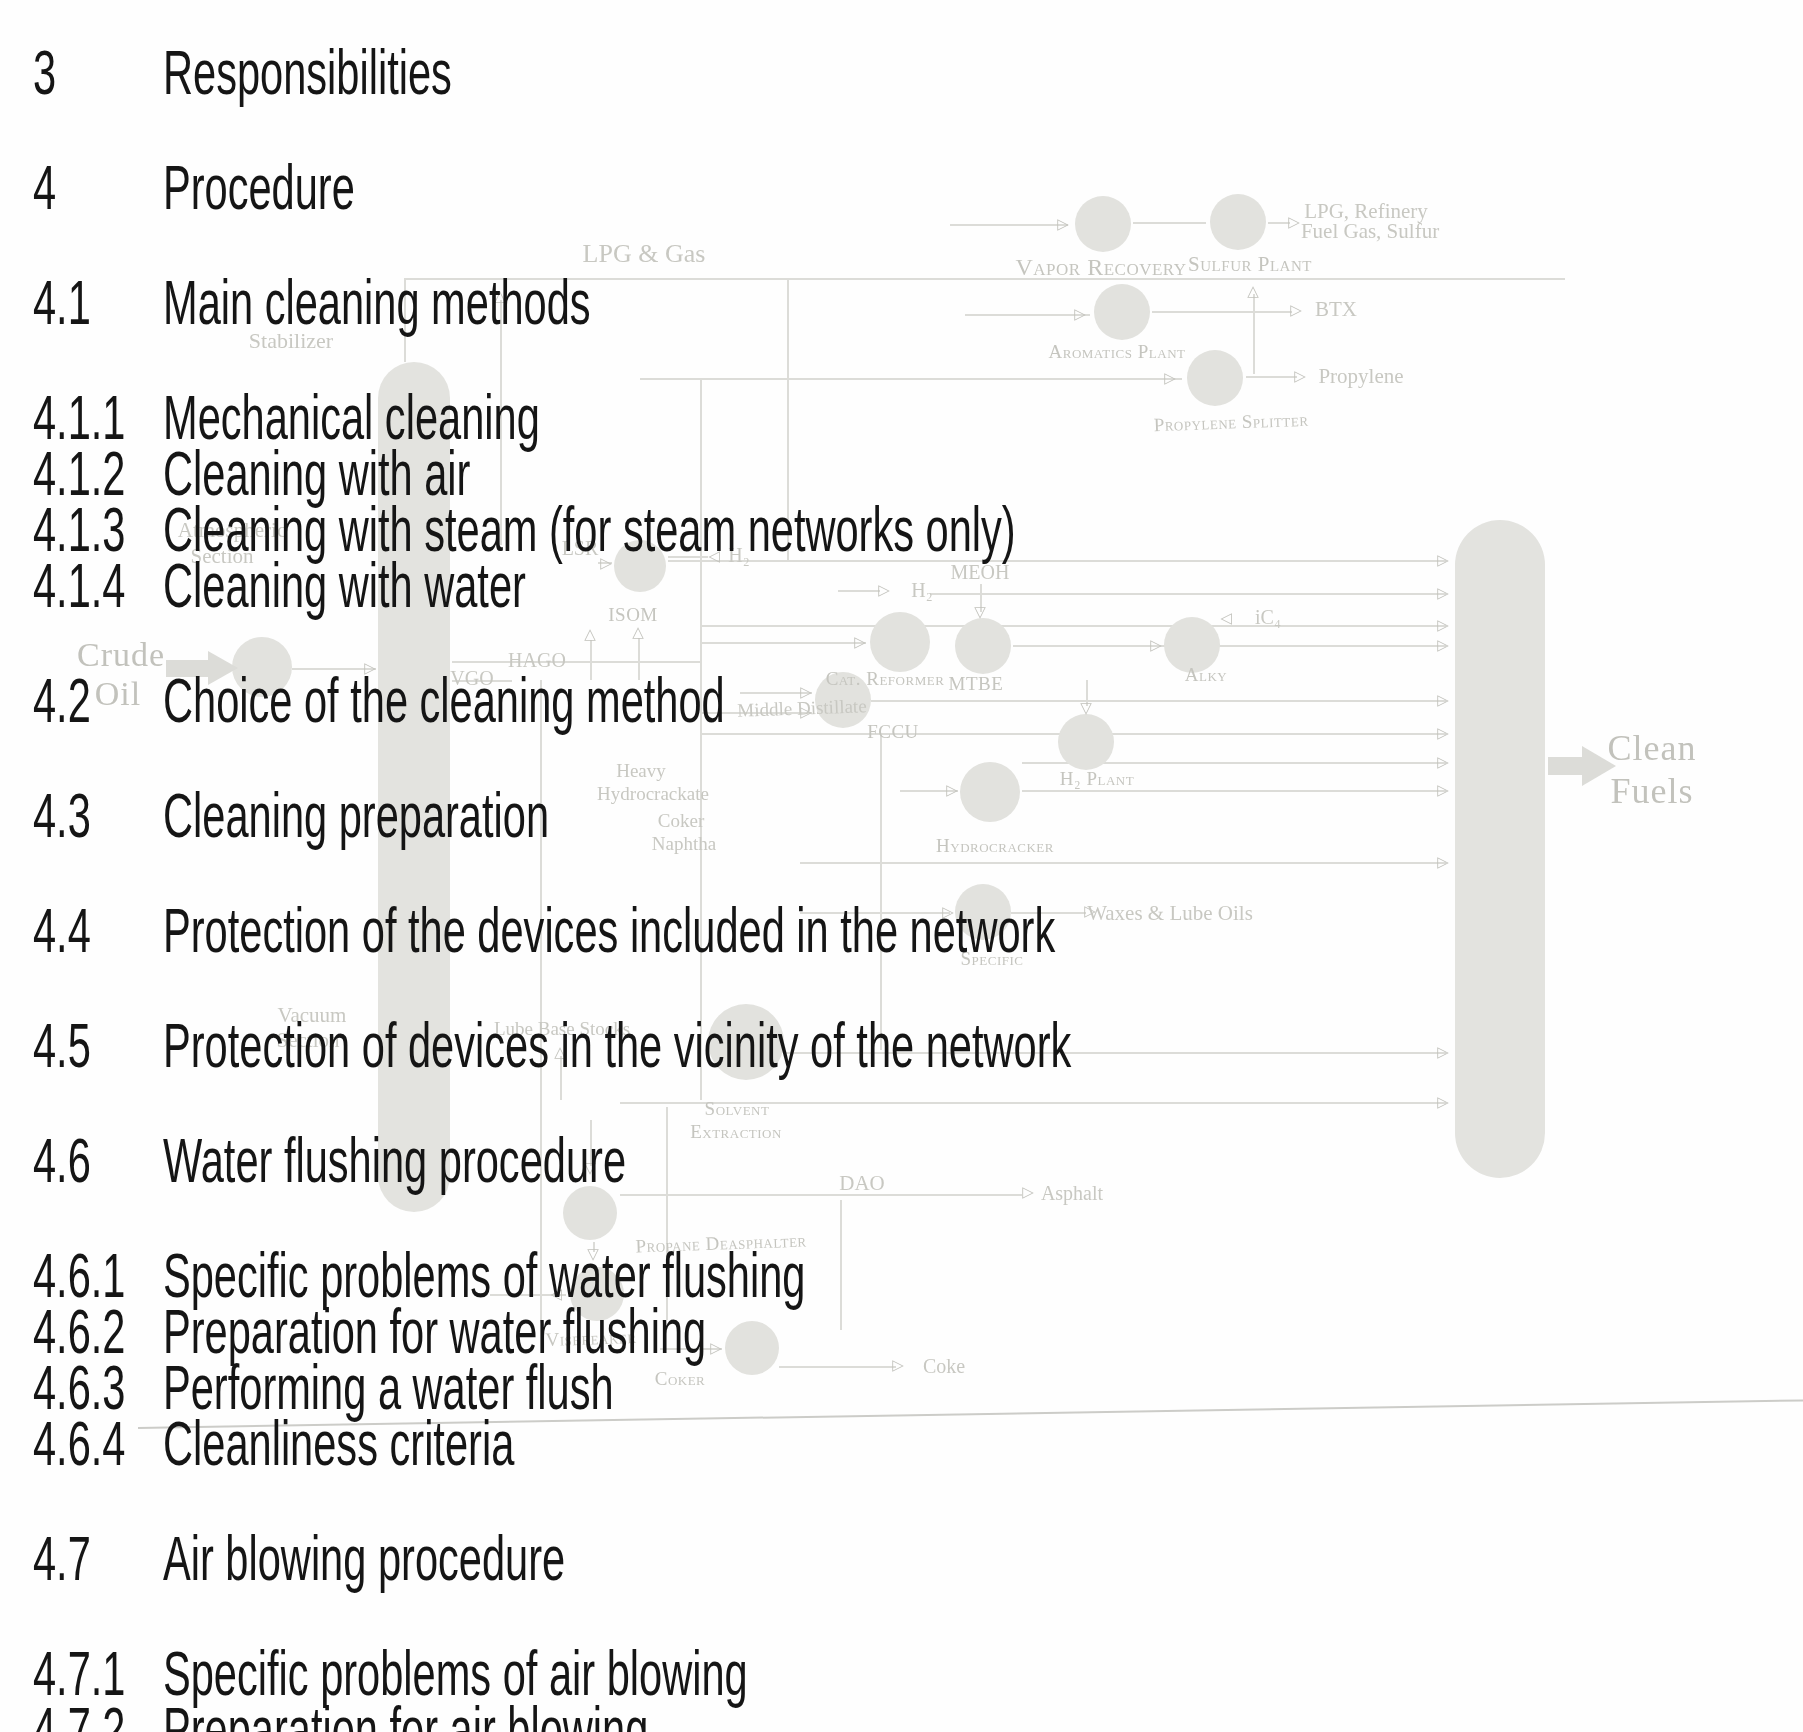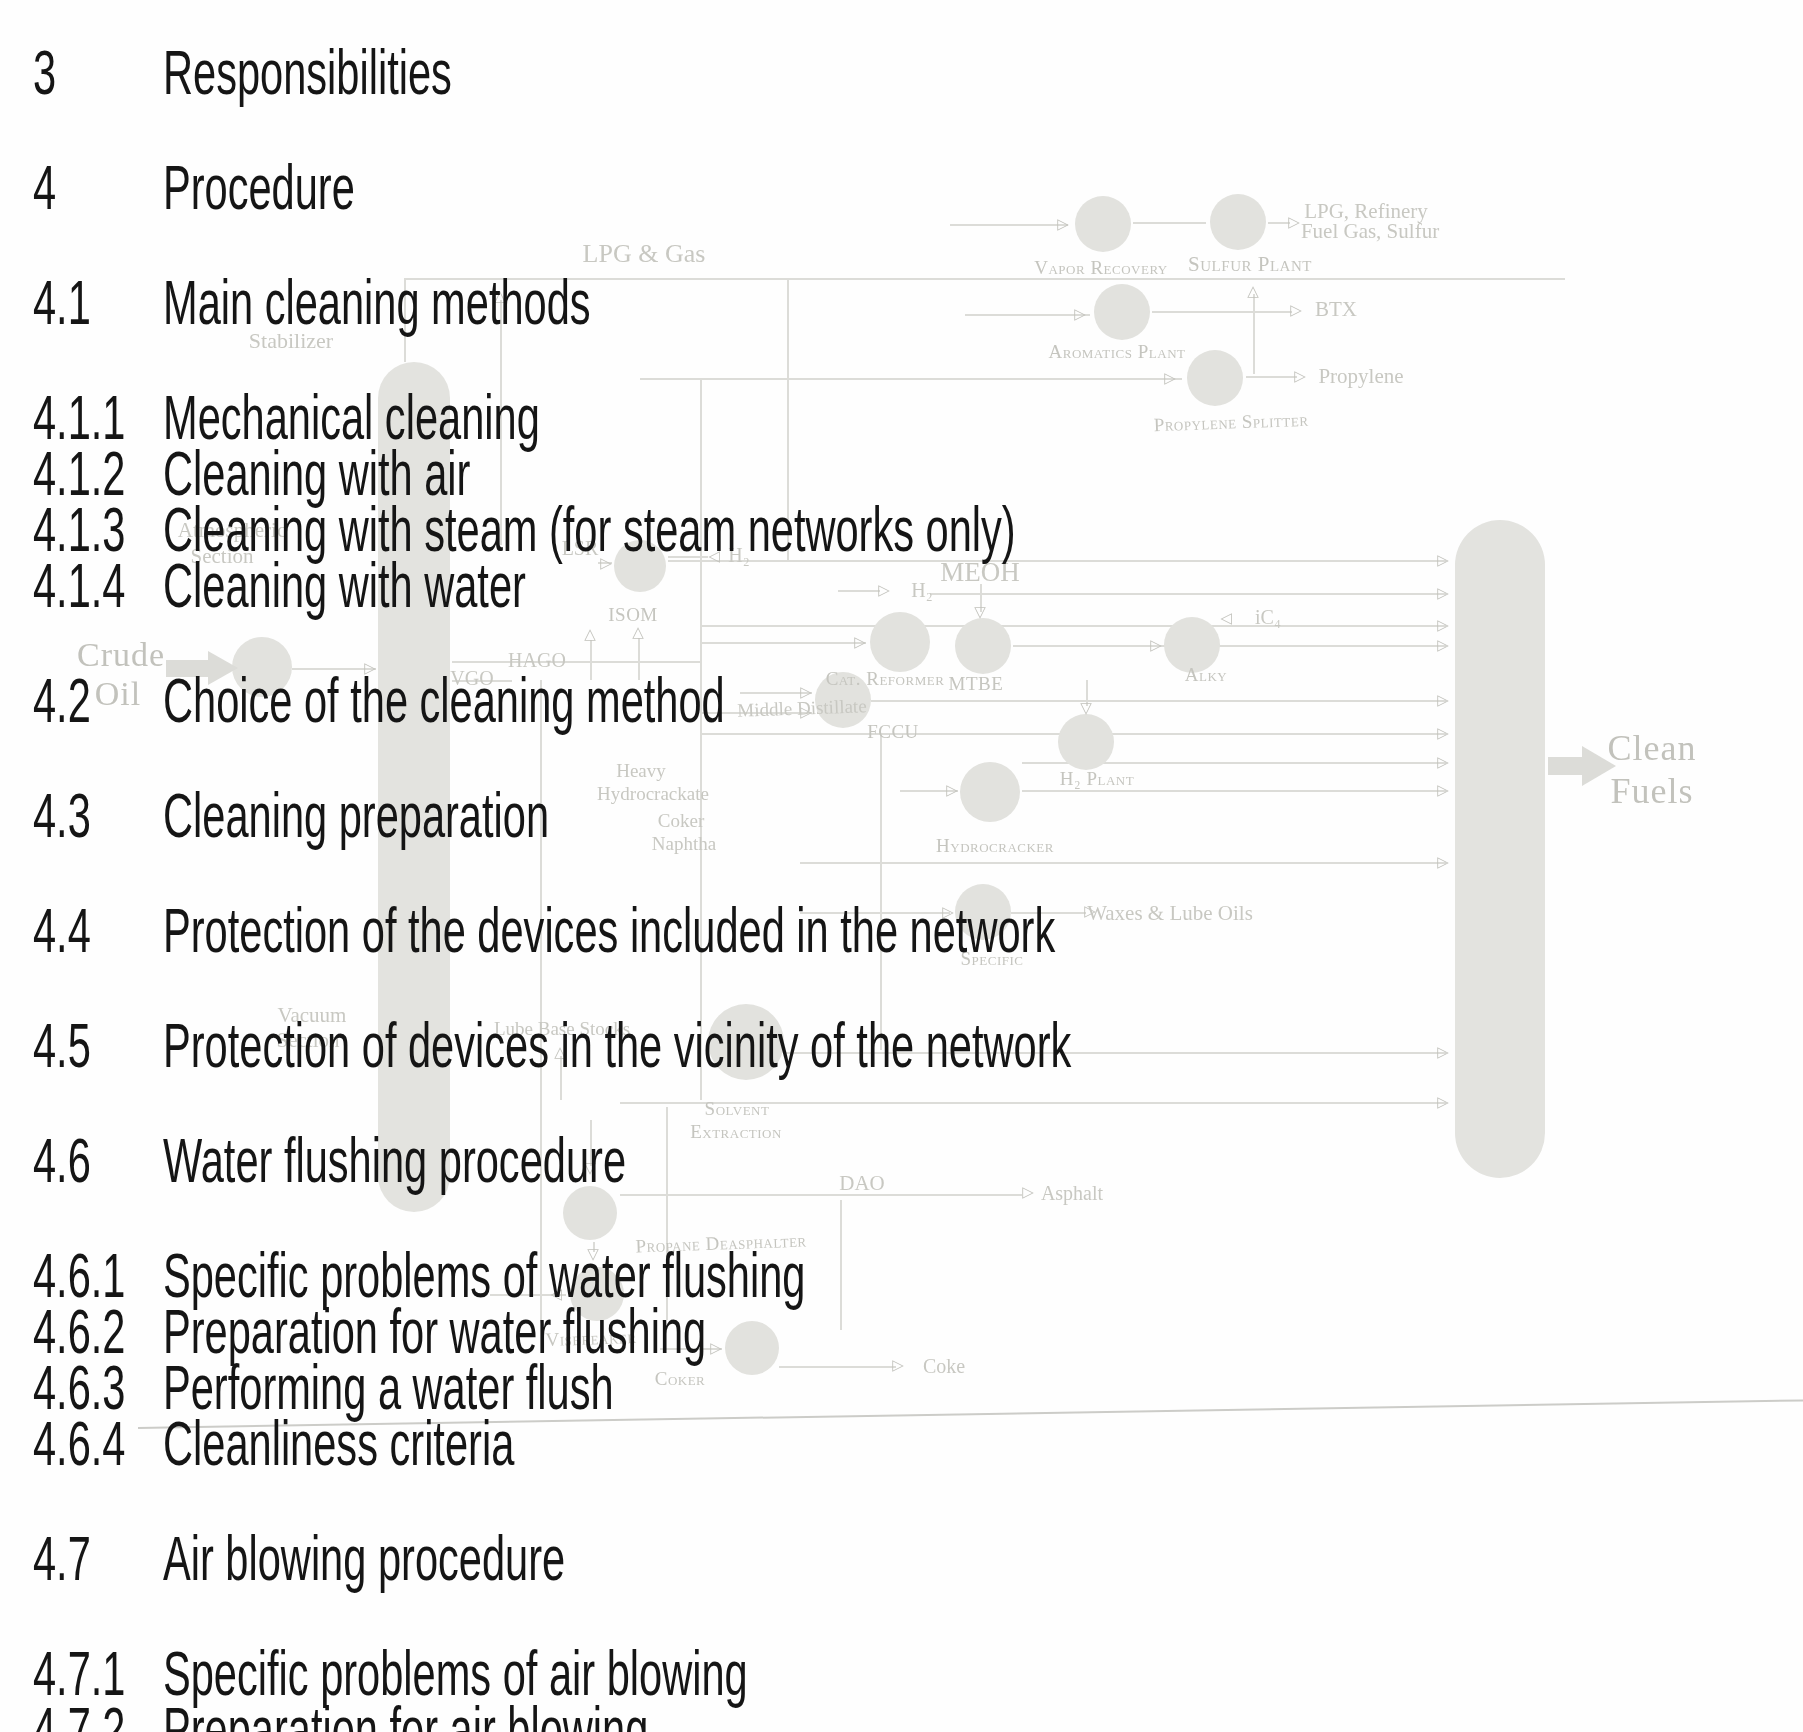--- a/index.html
+++ b/index.html
@@ -143,38 +143,38 @@
       <div class="wm-arrow" style="left: 1443px; top: 700px;">▷</div>
       <div class="wm-arrow" style="left: 1443px; top: 733px;">▷</div>
       <div class="wm-arrow" style="left: 1443px; top: 762px;">▷</div>
       <div class="wm-arrow" style="left: 1443px; top: 790px;">▷</div>
       <div class="wm-arrow" style="left: 1443px; top: 862px;">▷</div>
       <div class="wm-arrow" style="left: 1443px; top: 1052px;">▷</div>
       <div class="wm-arrow" style="left: 1443px; top: 1102px;">▷</div>
       <div class="wm-label" style="left: 644px; top: 254px; font-size: 26px;">LPG &amp; Gas</div>
       <div class="wm-label" style="left: 1366px; top: 211px; font-size: 21px;">LPG, Refinery</div>
       <div class="wm-label" style="left: 1370px; top: 231px; font-size: 21px;">Fuel Gas, Sulfur</div>
-      <div class="wm-label sc" style="left: 1101px; top: 267px; font-size: 19px;">Vapor Recovery</div>
+      <div class="wm-label sc" style="left: 1101px; top: 267px; font-size: 24px;">Vapor Recovery</div>
       <div class="wm-label sc" style="left: 1250px; top: 264px; font-size: 21px;">Sulfur Plant</div>
       <div class="wm-label" style="left: 1336px; top: 309px; font-size: 21px;">BTX</div>
       <div class="wm-label sc" style="left: 1117px; top: 351px; font-size: 19px;">Aromatics Plant</div>
       <div class="wm-label" style="left: 1361px; top: 376px; font-size: 21px;">Propylene</div>
       <div class="wm-label sc" style="left: 1231px; top: 422px; font-size: 19px; transform: translate(-50%, -50%) rotate(-2deg);">Propylene Splitter</div>
       <div class="wm-label" style="left: 291px; top: 341px; font-size: 22px;">Stabilizer</div>
       <div class="wm-label" style="left: 232px; top: 530px; font-size: 21px;">Atmospheric</div>
       <div class="wm-label" style="left: 222px; top: 556px; font-size: 21px;">Section</div>
       <div class="wm-label" style="left: 580px; top: 548px; font-size: 20px;">LSR</div>
       <div class="wm-label" style="left: 739px; top: 555px; font-size: 20px;">H₂</div>
       <div class="wm-label sc" style="left: 633px; top: 614px; font-size: 19px;">ISOM</div>
       <div class="wm-label" style="left: 922px; top: 590px; font-size: 20px;">H₂</div>
       <div class="wm-label" style="left: 537px; top: 660px; font-size: 20px;">HAGO</div>
       <div class="wm-label" style="left: 472px; top: 678px; font-size: 20px;">VGO</div>
       <div class="wm-label sc" style="left: 885px; top: 678px; font-size: 19px;">Cat. Reformer</div>
       <div class="wm-label" style="left: 802px; top: 708px; font-size: 19px; transform: translate(-50%, -50%) rotate(-2deg);">Middle Distillate</div>
-      <div class="wm-label" style="left: 980px; top: 572px; font-size: 27px; font-family: Liberation Serif, serif;">MEOH</div>
+      <div class="wm-label" style="left: 980px; top: 572px; font-size: 20px; font-family: Liberation Serif, serif;">MEOH</div>
       <div class="wm-label sc" style="left: 976px; top: 683px; font-size: 19px;">MTBE</div>
       <div class="wm-label sc" style="left: 1206px; top: 674px; font-size: 19px;">Alky</div>
       <div class="wm-label" style="left: 1268px; top: 617px; font-size: 20px;">iC₄</div>
       <div class="wm-label big" style="left: 121px; top: 655px; font-size: 34px;">Crude</div>
       <div class="wm-label big" style="left: 118px; top: 694px; font-size: 34px;">Oil</div>
       <div class="wm-label sc" style="left: 893px; top: 731px; font-size: 19px;">FCCU</div>
       <div class="wm-label" style="left: 641px; top: 770px; font-size: 19px;">Heavy</div>
       <div class="wm-label" style="left: 653px; top: 793px; font-size: 19px;">Hydrocrackate</div>
       <div class="wm-label sc" style="left: 1097px; top: 778px; font-size: 19px;">H₂ Plant</div>
       <div class="wm-label" style="left: 681px; top: 820px; font-size: 19px;">Coker</div>

